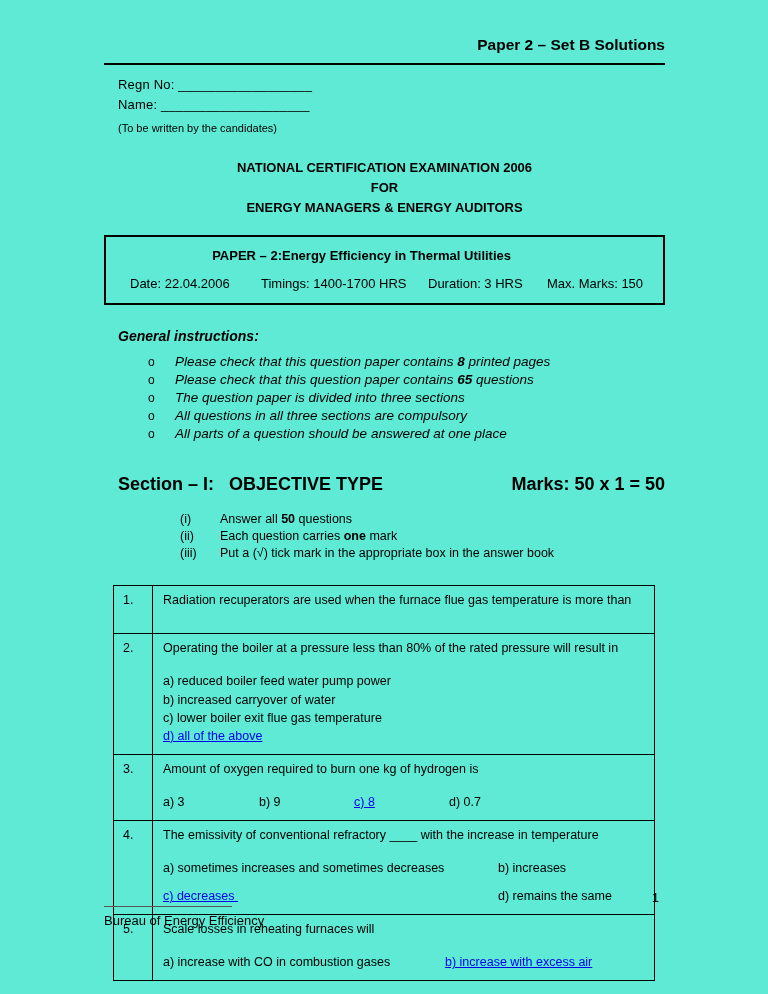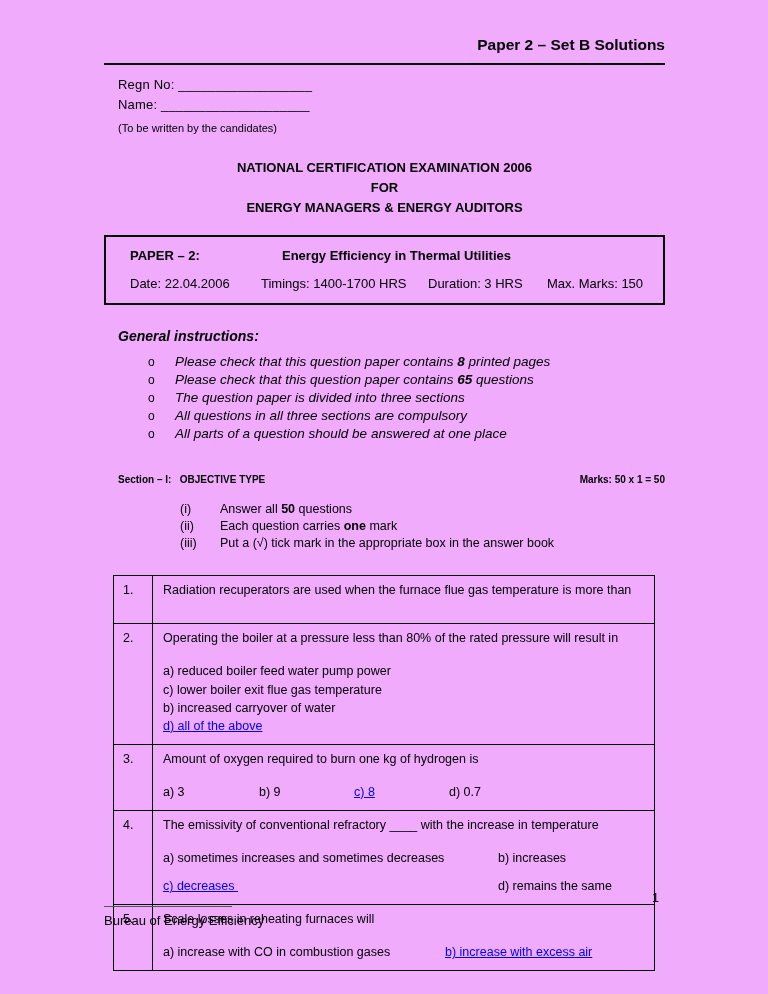--- a/index.html
+++ b/index.html
@@ -2,21 +2,21 @@
 <html><head>
 <meta charset="utf-8">
 <style>
   html, body { margin: 0; padding: 0; background: #ffffff; }
   .page {
     position: relative;
     width: 768px;
     height: 994px;
     box-sizing: border-box;
     padding: 36px 103px 0 104px;
-    background: #f0abfc;
+    background: #5eead4;
     color: #000000;
     font-family: "Liberation Sans", sans-serif;
     font-size: 13px;
     overflow: hidden;
   }
 
   
   .doc-header { border-bottom: 2px solid #000; padding-bottom: 9px; }
   .doc-title { text-align: right; font-weight: bold; font-size: 15.5px; }
 
@@ -24,36 +24,36 @@
   .candidate { margin-top: 12px; margin-left: 14px; }
   .cand-line { margin-bottom: 5px; letter-spacing: 0.2px; }
   .cand-note { margin-top: 10px; font-size: 11px; }
 
   
   .exam-title { margin-top: 24px; text-align: center; font-weight: bold; font-size: 13px; line-height: 1.55; }
 
   
   .paper-box { margin-top: 17px; border: 2px solid #000; padding: 11px 8px 12px 24px; }
   .paper-row1 { font-weight: bold; }
-  .paper-label { display: inline-block; width: 152px; }
+  .paper-label { display: inline-block; width: 152px; text-align: right; }
   .paper-row2 { margin-top: 13px; display: flex; }
   .pw-date { width: 131px; }
   .pw-tim  { width: 167px; }
   .pw-dur  { width: 119px; }
 
   
   .gi-heading { margin-top: 23px; margin-left: 14px; font-weight: bold; font-style: italic; font-size: 14px; }
   .gi-list { margin-top: 10px; margin-left: 44px; font-size: 13.5px; }
   .gi-item { display: flex; margin-bottom: 3px; }
   .gi-bullet { width: 27px; font-size: 12px; padding-top: 1px; }
   .gi-text { font-style: italic; }
   .gi-text b { font-weight: bold; }
 
   
-  .section-row { margin-top: 33px; margin-left: 14px; display: flex; justify-content: space-between; font-weight: bold; font-size: 10px; }
+  .section-row { margin-top: 33px; margin-left: 14px; display: flex; justify-content: space-between; font-weight: bold; font-size: 18px; }
   .section-row span { white-space: pre; }
 
   
   .notes { margin-top: 17px; margin-left: 76px; font-size: 12.5px; }
   .note-row { display: flex; margin-bottom: 3px; }
   .note-num { width: 40px; flex: 0 0 40px; }
   .note-text b { font-weight: bold; }
 
   
   .q-table { margin-top: 25px; margin-left: 9px; width: 542px; border: 1.5px solid #000; font-size: 12.5px; box-sizing: border-box; }
@@ -163,22 +163,22 @@
         <div class="q-text">Radiation recuperators are used when the furnace flue gas temperature is more than</div>
       </div>
     </div>
 
     <div class="q-row">
       <div class="q-num">2.</div>
       <div class="q-body">
         <div class="q-text">Operating the boiler at a pressure less than 80% of the rated pressure will result in</div>
         <div class="opts stack">
           <span class="opt">a) reduced boiler feed water pump power</span>
+          <span class="opt">b) increased carryover of water</span>
           <span class="opt">c) lower boiler exit flue gas temperature</span>
-          <span class="opt">b) increased carryover of water</span>
           <span class="opt answer">d) all of the above</span>
         </div>
       </div>
     </div>
 
     <div class="q-row">
       <div class="q-num">3.</div>
       <div class="q-body">
         <div class="q-text">Amount of oxygen required to burn one kg of hydrogen is</div>
         <div class="opts grid-q3">

